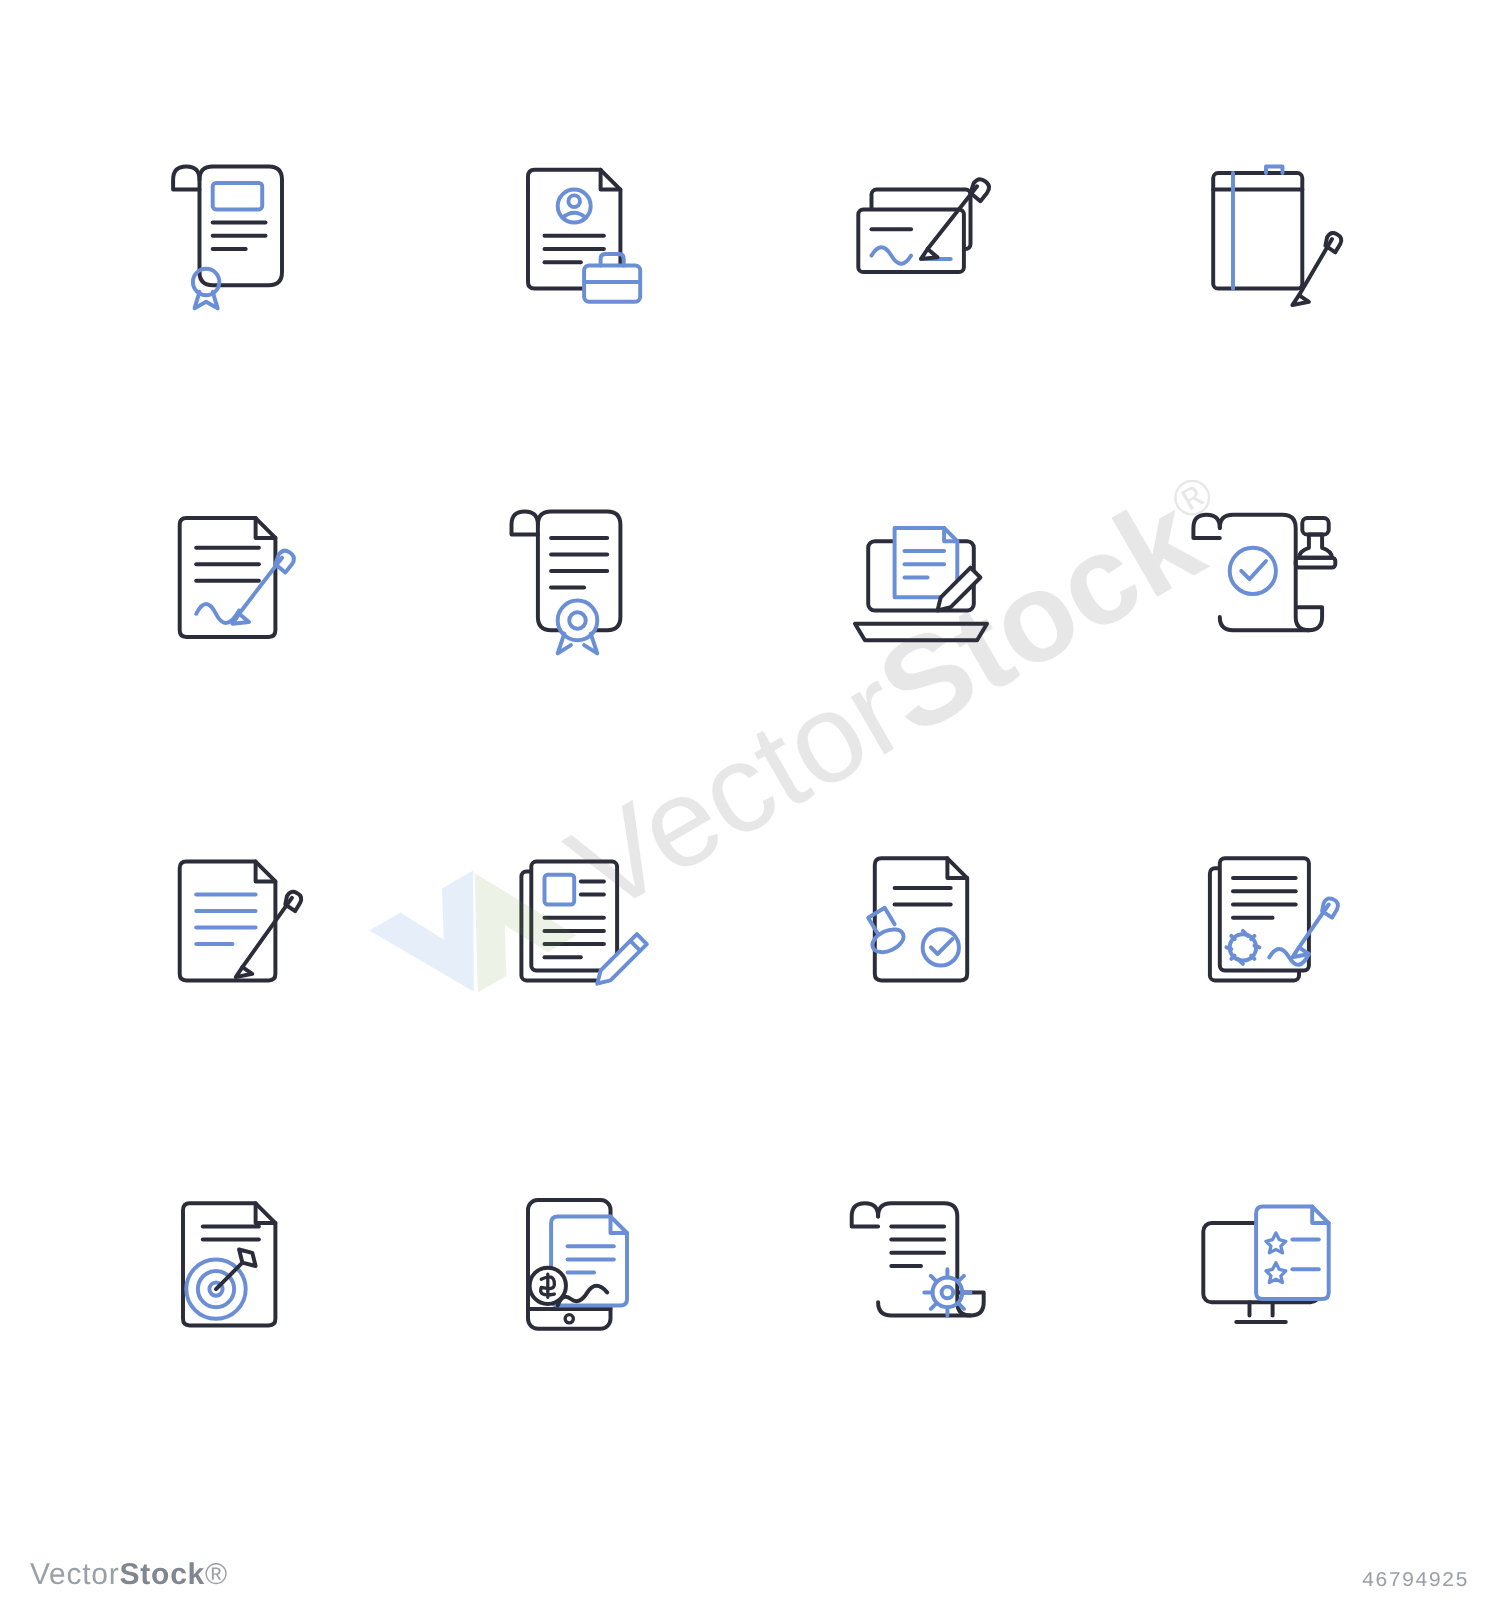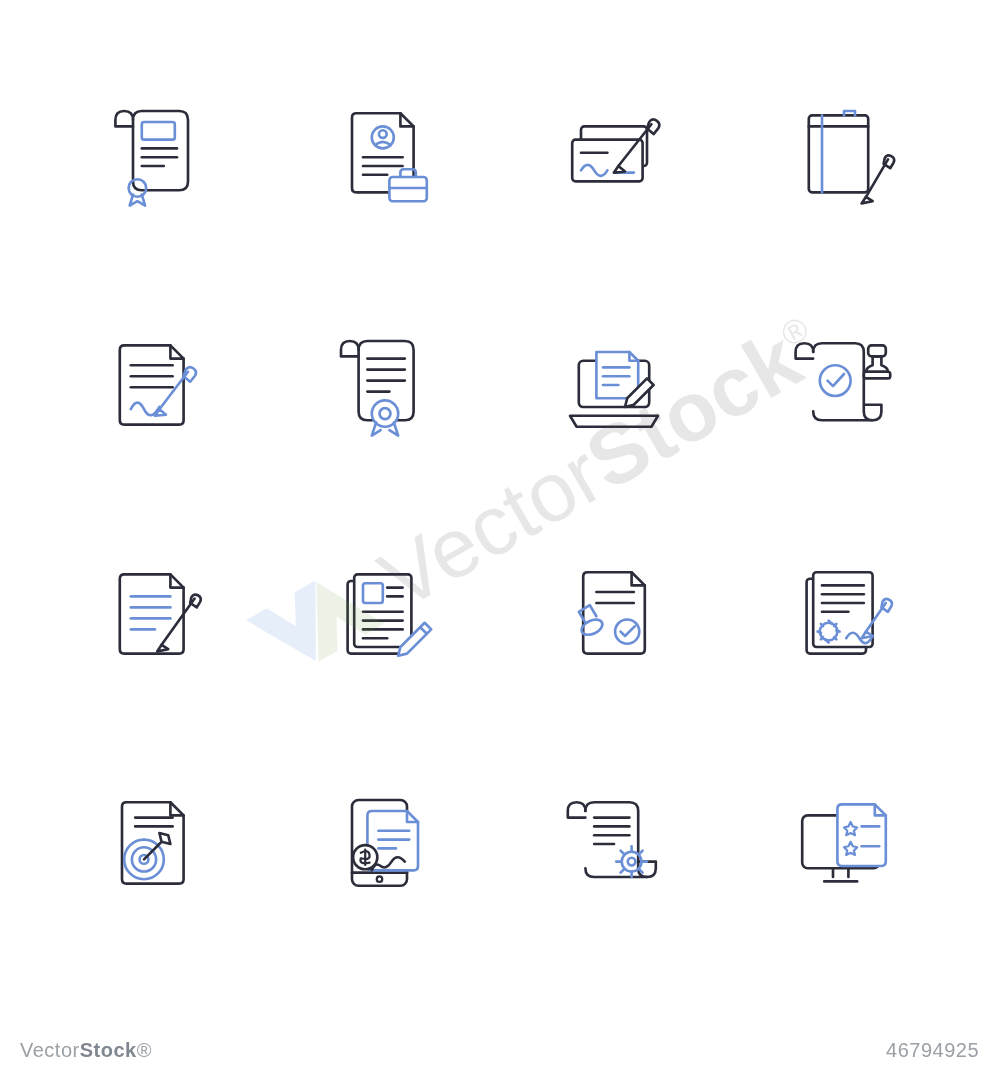--- a/index.html
+++ b/index.html
@@ -57,21 +57,21 @@
     right: 20px;
     display: flex;
     justify-content: space-between;
     align-items: flex-end;
     color: #9aa0a6;
     font-size: 20px;
     letter-spacing: 0.5px;
   }
   .footer .brand { font-weight: 400; }
   .footer .brand b { font-weight: 700; color: #808790; }
-  .footer .id { font-size: 20px; }
+  .footer .id { font-size: 14px; font-family: Liberation Mono, monospace; }
 </style>
 </head>
 <body>
 
 <div class="canvas">
   <div class="grid">
 
     <div class="cell">
       <svg viewBox="0 0 100 100">
         <g fill="none" stroke-linecap="round" stroke-linejoin="round">

